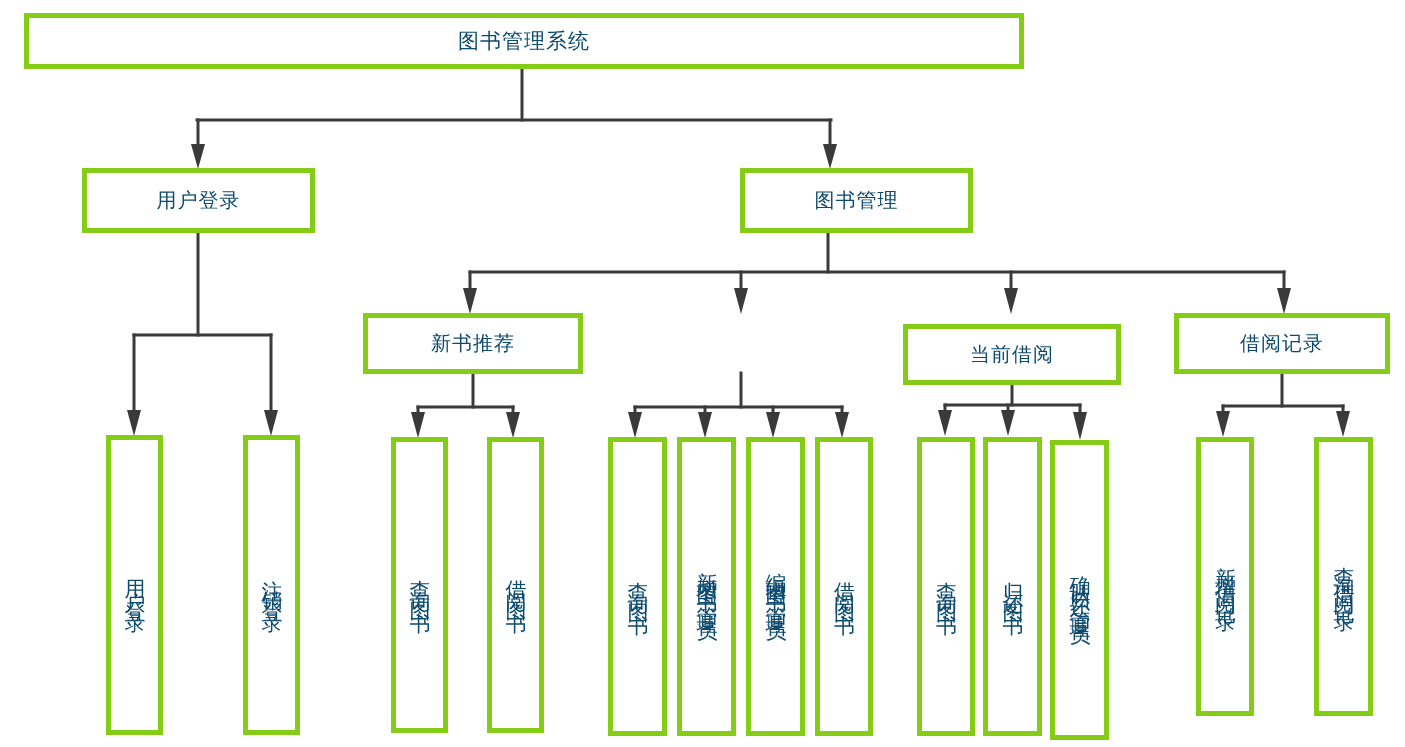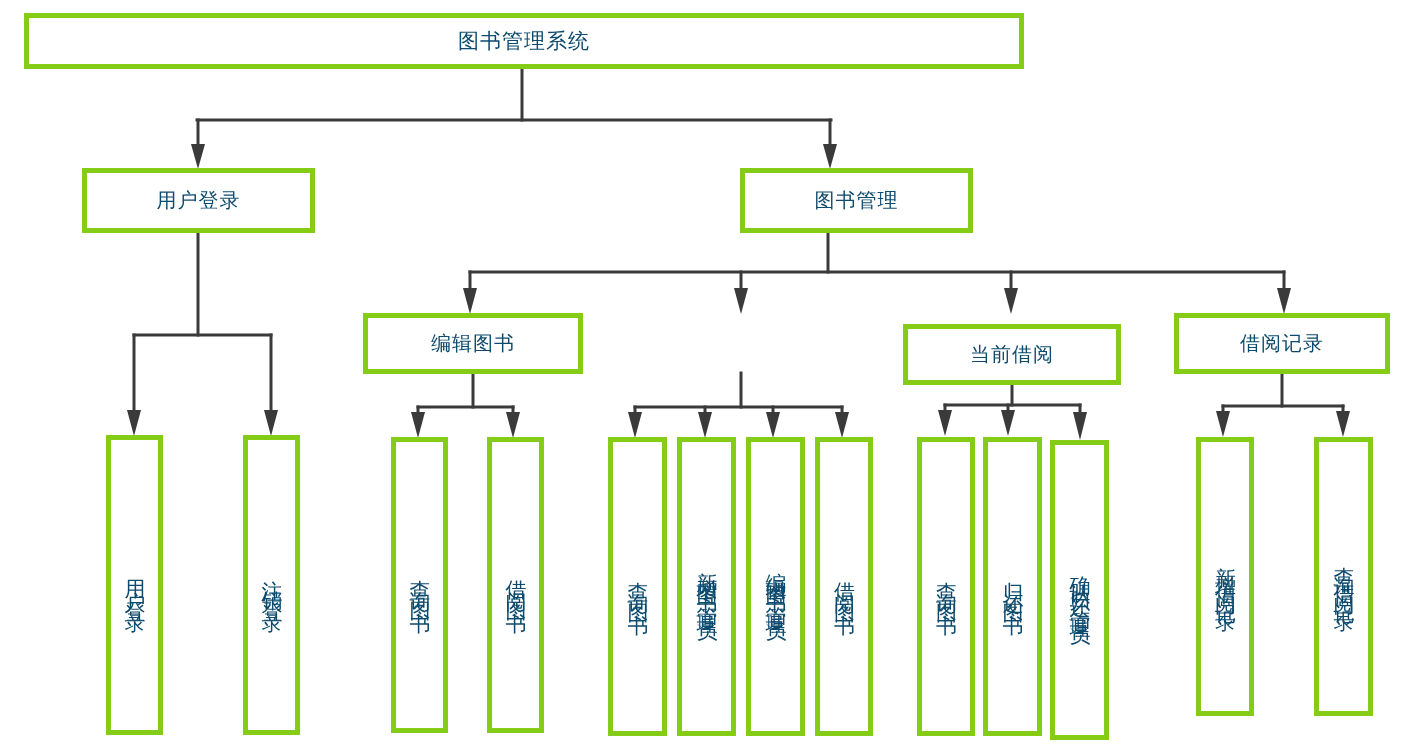--- a/index.html
+++ b/index.html
@@ -130,21 +130,21 @@
         <polygon points="1336,411 1350,411 1343,437" stroke="none"></polygon>
       </g>
     </g>
   </svg>
 
   <div class="node hbox root-box" style="left:24px; top:13px; width:1000px; height:56px;">图书管理系统</div>
 
   <div class="node hbox" style="left:82px; top:168px; width:233px; height:65px;">用户登录</div>
   <div class="node hbox" style="left:712px; top:168px; width:233px; height:65px;margin-left:28px;">图书管理</div>
 
-  <div class="node hbox" style="left:363px; top:313px; width:220px; height:61px;">编辑图书</div>
+  <div class="node hbox" style="left:363px; top:313px; width:220px; height:61px;">新书推荐</div>
   <div class="node hbox" style="left:903px; top:324px; width:218px; height:61px;">当前借阅</div>
   <div class="node hbox" style="left:1174px; top:313px; width:216px; height:61px;">借阅记录</div>
 
   <div class="node vbox vt-4" style="left:106px; top:435px; width:57px; height:300px;">用户登录</div>
   <div class="node vbox vt-4" style="left:243px; top:435px; width:57px; height:300px;">注销登录</div>
 
   <div class="node vbox vt-4" style="left:391px; top:437px; width:57px; height:296px;">查询图书</div>
   <div class="node vbox vt-4" style="left:487px; top:437px; width:57px; height:296px;">借阅图书</div>
 
   <div class="node vbox vt-4" style="left:608px; top:437px; width:59px; height:299px;">查询图书</div>

